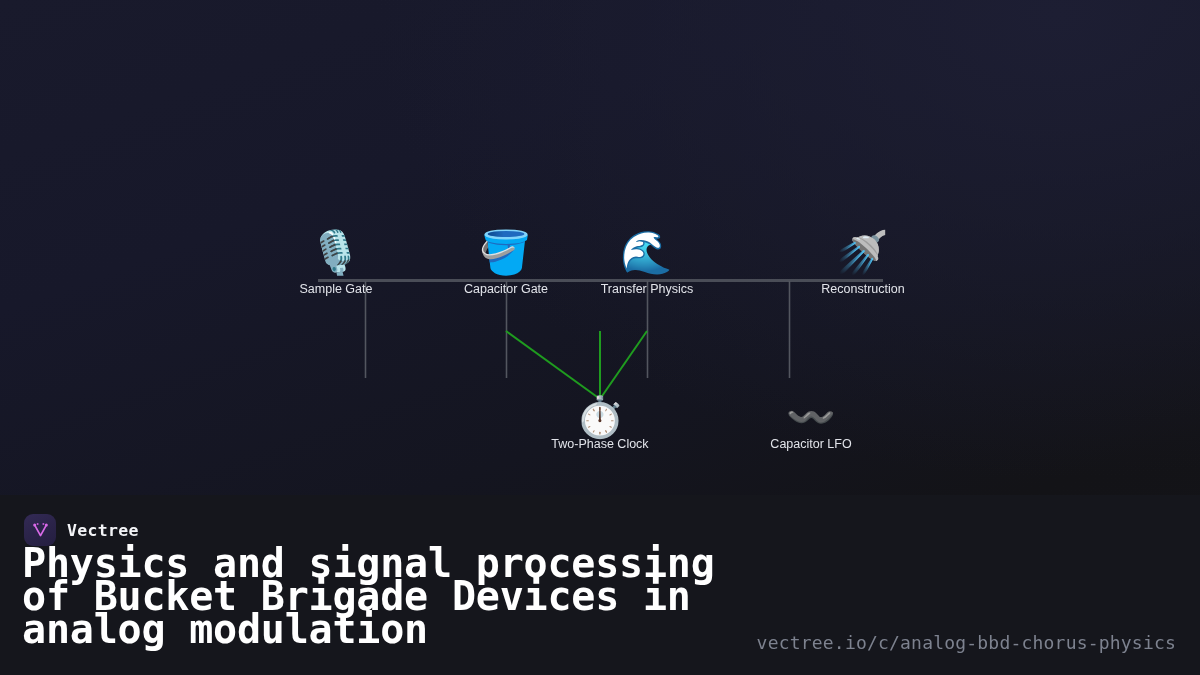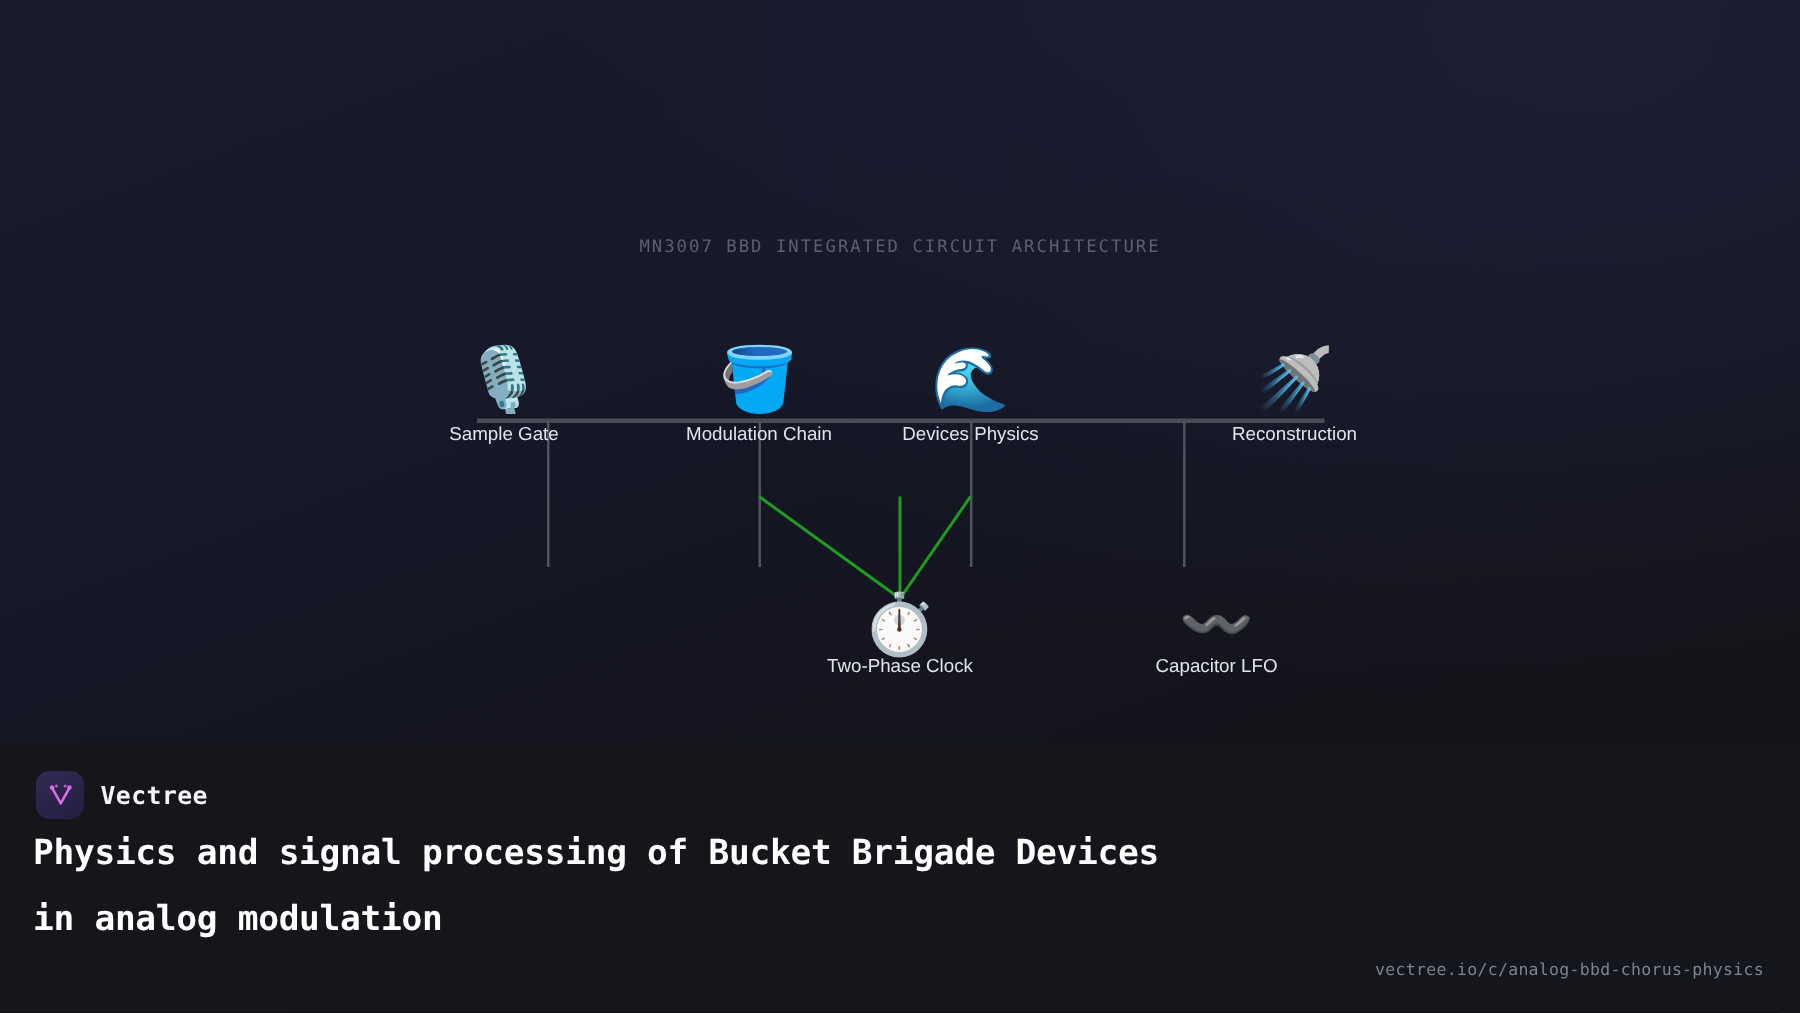--- a/index.html
+++ b/index.html
@@ -98,44 +98,43 @@
     font-weight: bold;
     color: #f3f4f7;
     letter-spacing: 0.3px;
   }
   #headline {
     position: absolute;
     left: 22px;
     top: 52px;
     width: 760px;
     font-family: "DejaVu Sans Mono", "Liberation Mono", monospace;
-    font-size: 23px;
+    font-size: 40px;
     font-weight: bold;
-    line-height: 44px;
+    line-height: 33px;
     color: #ffffff;
     letter-spacing: -0.2px;
   }
   #site-url {
     position: absolute;
     right: 24px;
     bottom: 22px;
     font-family: "DejaVu Sans Mono", "Liberation Mono", monospace;
-    font-size: 11px;
+    font-size: 18px;
     color: #7d828f;
     letter-spacing: 0.2px;
   }
 </style>
 </head>
 <body>
 
 <div id="stage">
 
   <div id="diagram">
 
-    <div id="diagram-title">MN3007 BBD INTEGRATED CIRCUIT ARCHITECTURE</div>
 
     <svg width="1200" height="500" style="position:absolute;left:0;top:0;">
 
       <line x1="318" y1="280.5" x2="883" y2="280.5" stroke="#4a4d57" stroke-width="3"></line>
 
       <line x1="365.5" y1="281" x2="365.5" y2="378" stroke="#53565f" stroke-width="1.6"></line>
       <line x1="506.5" y1="281" x2="506.5" y2="378" stroke="#53565f" stroke-width="1.6"></line>
       <line x1="647.5" y1="281" x2="647.5" y2="378" stroke="#53565f" stroke-width="1.6"></line>
       <line x1="789.5" y1="281" x2="789.5" y2="378" stroke="#53565f" stroke-width="1.6"></line>
 
@@ -143,25 +142,25 @@
       <line x1="600" y1="331" x2="600" y2="399" stroke="#1f9c1f" stroke-width="2"></line>
       <line x1="647" y1="331" x2="600" y2="399" stroke="#1f9c1f" stroke-width="2"></line>
     </svg>
 
     <div class="node top-node" style="left:336px;top:232px;">
       <span class="node-icon">🎙️</span>
       <span class="node-label">Sample Gate</span>
     </div>
     <div class="node top-node" style="left:506px;top:232px;">
       <span class="node-icon">🪣</span>
-      <span class="node-label">Modulation Chain</span>
+      <span class="node-label">Capacitor Gate</span>
     </div>
     <div class="node top-node" style="left:647px;top:232px;">
       <span class="node-icon">🌊</span>
-      <span class="node-label">Devices Physics</span>
+      <span class="node-label">Transfer Physics</span>
     </div>
     <div class="node top-node" style="left:863px;top:232px;">
       <span class="node-icon">🚿</span>
       <span class="node-label">Reconstruction</span>
     </div>
 
     <div class="node bot-node" style="left:600px;top:397px;">
       <span class="node-icon">⏱️</span>
       <span class="node-label">Two-Phase Clock</span>
     </div>

